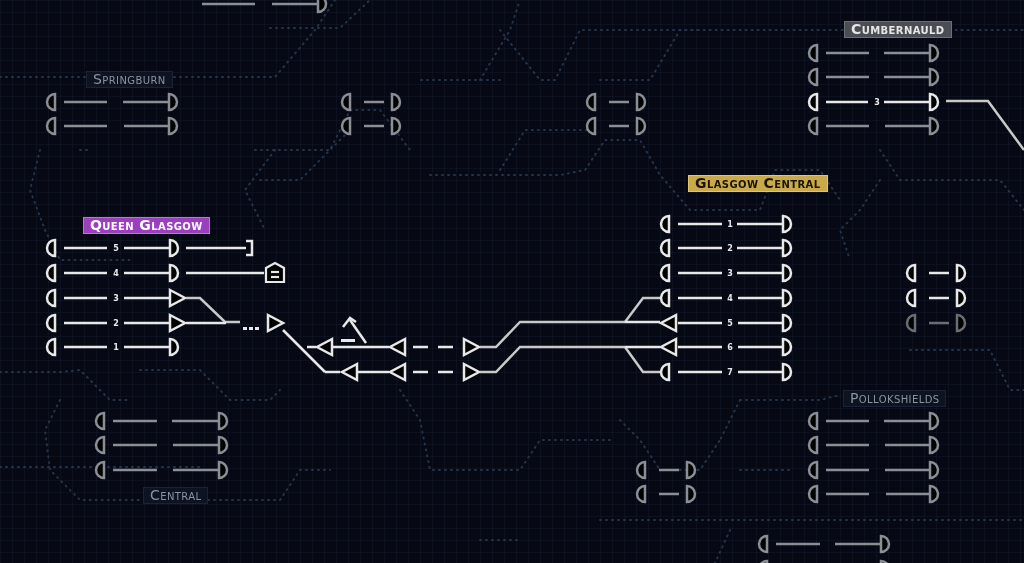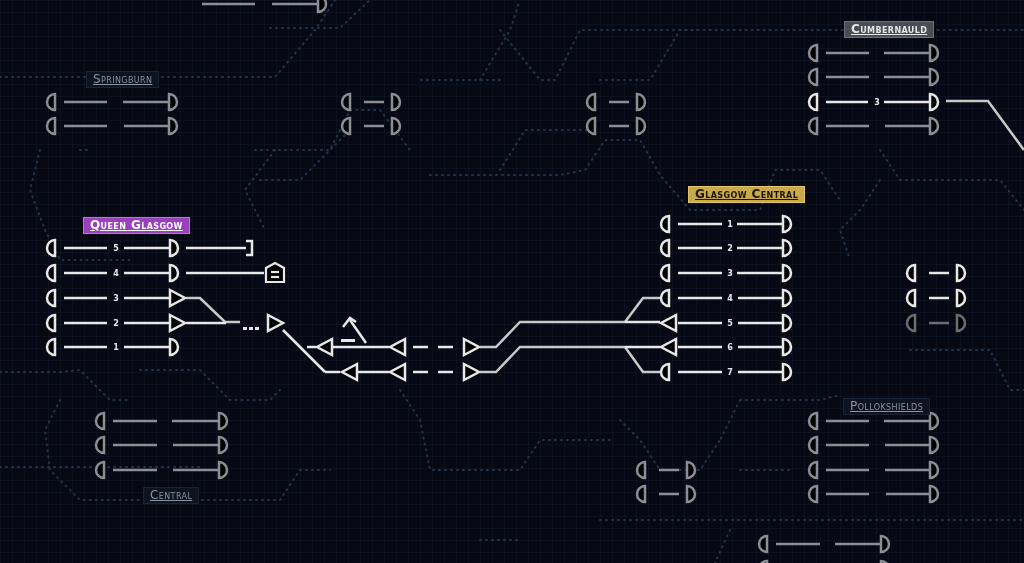--- a/index.html
+++ b/index.html
@@ -4,21 +4,21 @@
 <style>
   html,body{margin:0;padding:0;background:#050812;}
   body{width:1024px;height:563px;overflow:hidden;position:relative;font-family:"DejaVu Sans Condensed","DejaVu Sans",sans-serif;}
   #board{position:absolute;left:0;top:0;width:1024px;height:563px;
     background-color:#060913;
     background-image:
       linear-gradient(rgba(40,55,80,0.18) 1px, transparent 1px),
       linear-gradient(90deg, rgba(40,55,80,0.18) 1px, transparent 1px);
     background-size:12px 12px;}
   svg{position:absolute;left:0;top:0;}
-  .label{position:absolute;font-family:"DejaVu Sans","Liberation Sans",sans-serif;font-weight:bold;font-size:12px;letter-spacing:0.4px;font-variant:small-caps;padding:2px 6px;line-height:11px;white-space:nowrap;text-decoration:underline;}
+  .label{position:absolute;font-family:"DejaVu Sans","Liberation Sans",sans-serif;font-weight:bold;font-size:14px;letter-spacing:0.4px;font-variant:small-caps;padding:2px 6px;line-height:11px;white-space:nowrap;}
   .label.dim{color:#8c94a0;background:#0d1320;border:1px solid #1a2334;font-weight:normal;}
   .label.grey{color:#e6e6e6;background:#4a4d53;border:1px solid #6b6f76;}
   .label.purple{color:#ffffff;background:#9b3fbf;border:1px solid #c070e0;}
   .label.gold{color:#1a1405;background:#c9a94a;border:1px solid #e3c66a;}
   .pn{font-family:"DejaVu Sans","Liberation Sans",sans-serif;font-size:8px;font-weight:bold;}
 </style>
 </head>
 <body>
 
 <div id="board">
@@ -319,17 +319,17 @@
         <line x1="835" y1="544" x2="880" y2="544"></line>
     <path d="M881,536 A8,8 0 0 1 881,552 Z" fill="#000"></path>
     <path d="M767,561 A8,8 0 0 0 767,577 Z" fill="#000"></path>
     <path d="M881,561 A8,8 0 0 1 881,577 Z" fill="#000"></path>
   </g>
 </svg>
 
 <div class="label dim" style="left:86px;top:71px;">Springburn</div>
 <div class="label grey" style="left:844px;top:21px;">Cumbernauld</div>
 <div class="label purple" style="left:83px;top:217px;">Queen Glasgow</div>
-<div class="label gold" style="left:688px;top:186px;">Glasgow Central</div>
+<div class="label gold" style="left:688px;top:175px;">Glasgow Central</div>
 <div class="label dim" style="left:143px;top:487px;">Central</div>
-<div class="label dim" style="left:843px;top:398px;">Pollokshields</div>
+<div class="label dim" style="left:843px;top:390px;">Pollokshields</div>
 
 </div>
 
 </body></html>

